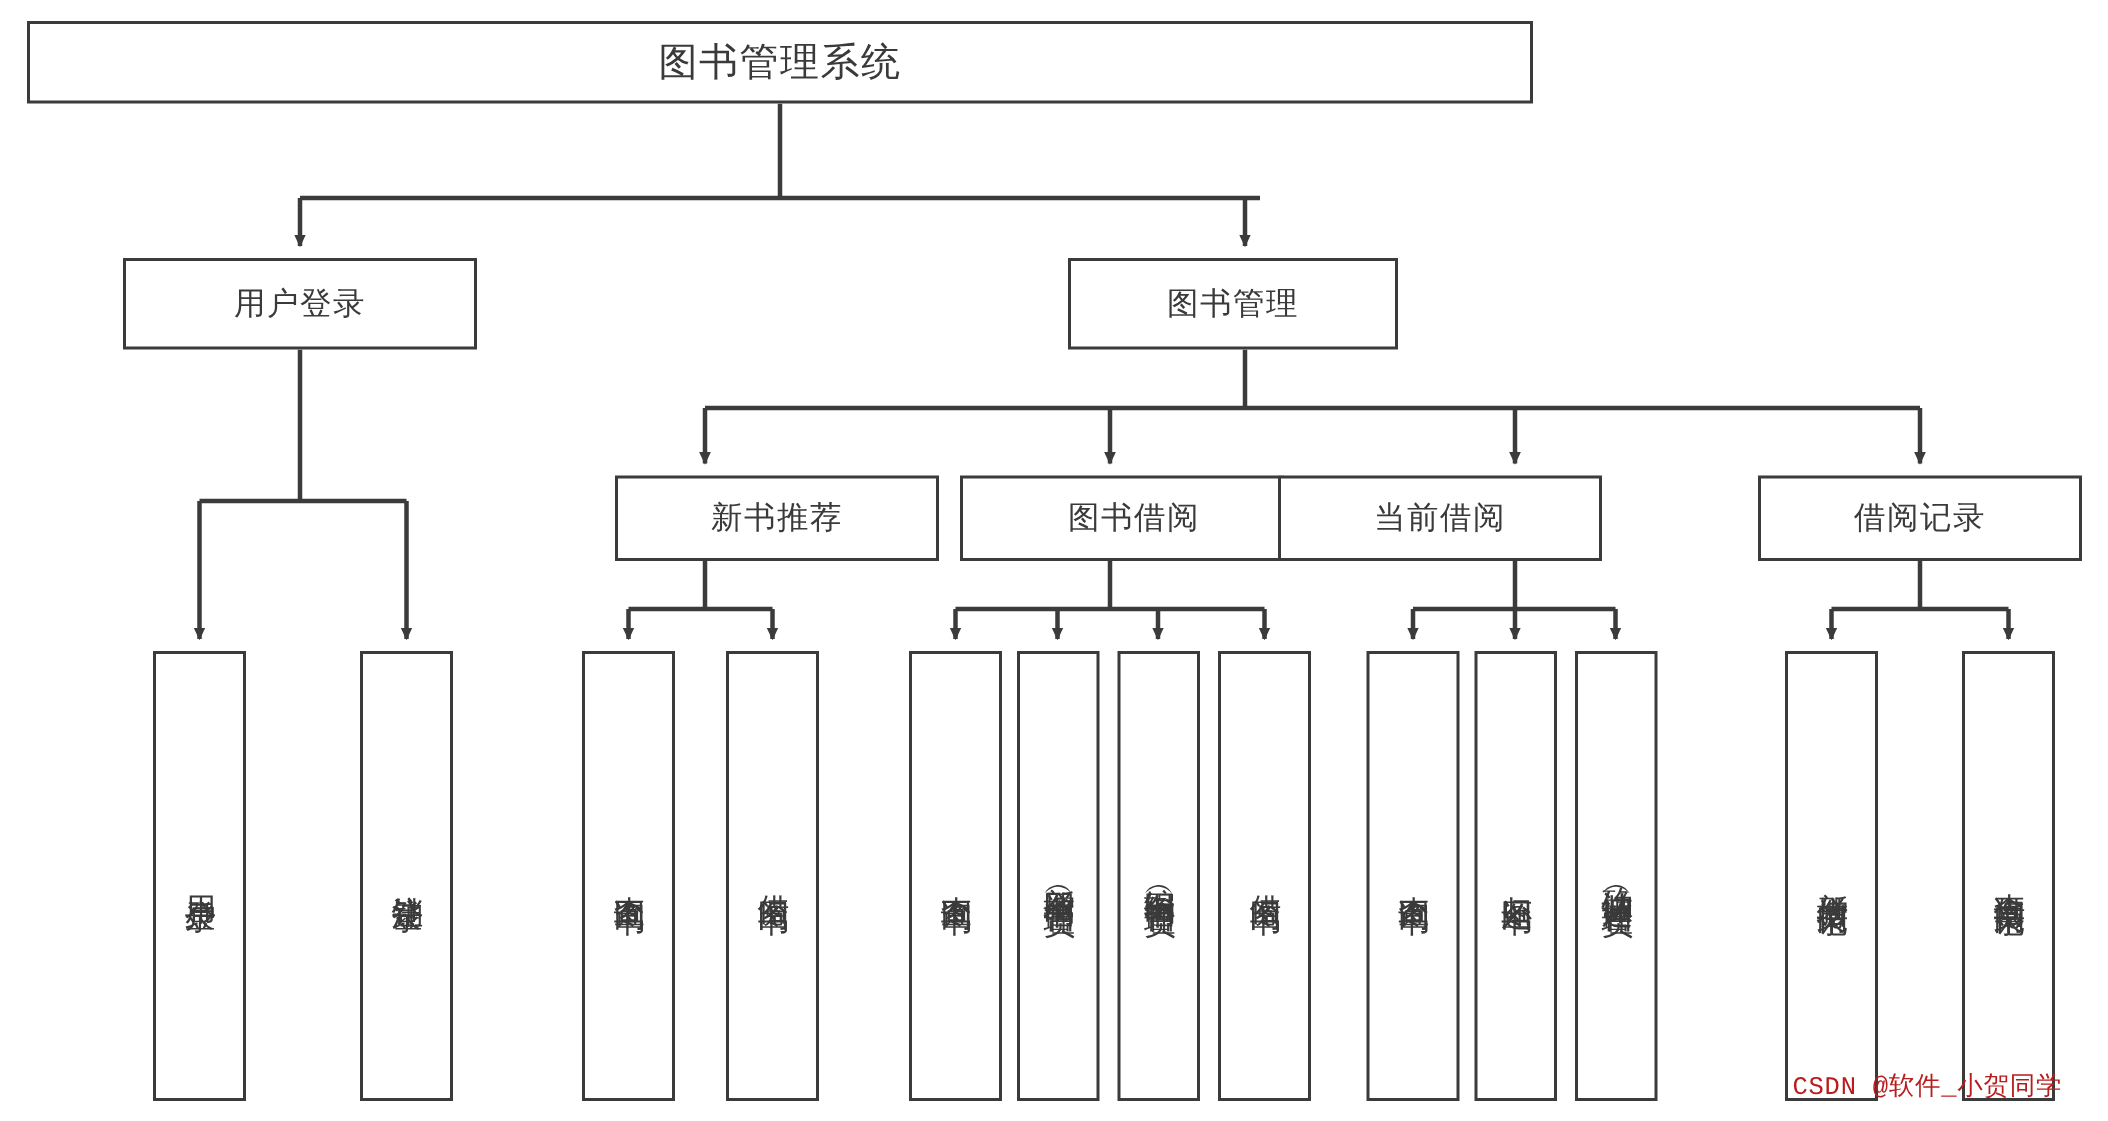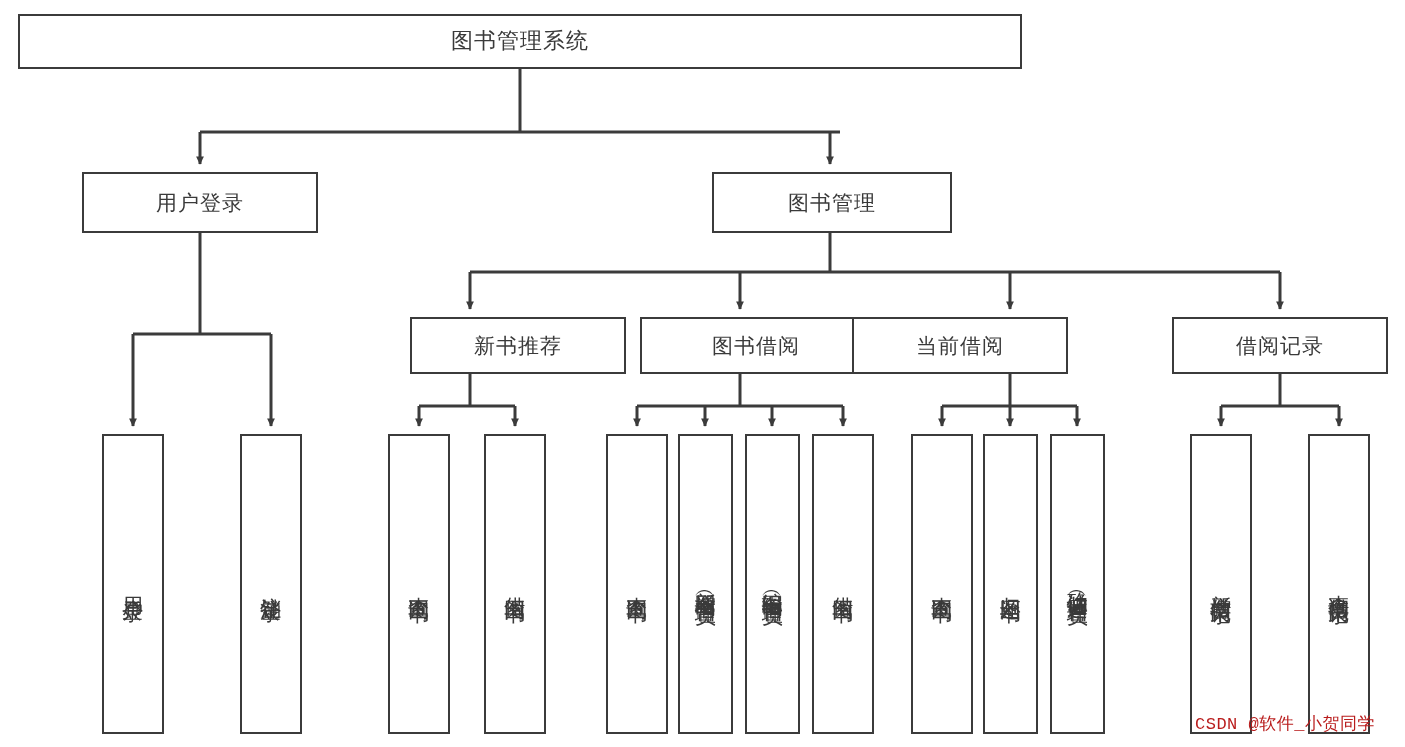--- a/index.html
+++ b/index.html
@@ -30,21 +30,21 @@
     justify-content:center;
     z-index:2;
   }
   .node .label{
     font-size:21px;
     line-height:1.12;
     color:#3a3a3a;
     letter-spacing:1px;
     white-space:nowrap;
   }
-  .node.root .label{font-size:22px;}
+  .node.root .label{font-size:26px;}
   .node.vert{
     align-items:center;
     justify-content:center;
   }
   .node.vert .label{
     writing-mode:vertical-rl;
     text-orientation:upright;
     font-size:21px;
     line-height:1.30;
     letter-spacing:2px;
@@ -117,21 +117,21 @@
     </g>
   </svg>
 
   <div class="node root" style="left:18px;top:14px;width:1004px;height:55px;">
     <span class="label">图书管理系统</span>
   </div>
 
   <div class="node" style="left:82px;top:172px;width:236px;height:61px;">
     <span class="label">用户登录</span>
   </div>
-  <div class="node" style="left:712px;top:172px;width:240px;height:61px;">
+  <div class="node" style="left:712px;top:172px;width:220px;height:61px;">
     <span class="label">图书管理</span>
   </div>
 
   <div class="node" style="left:362px;top:317px;width:216px;height:57px;margin-left:48px;">
     <span class="label">新书推荐</span>
   </div>
   <div class="node" style="left:640px;top:317px;width:216px;height:57px;padding-left:16px;">
     <span class="label">图书借阅</span>
   </div>
   <div class="node" style="left:852px;top:317px;width:216px;height:57px;">

